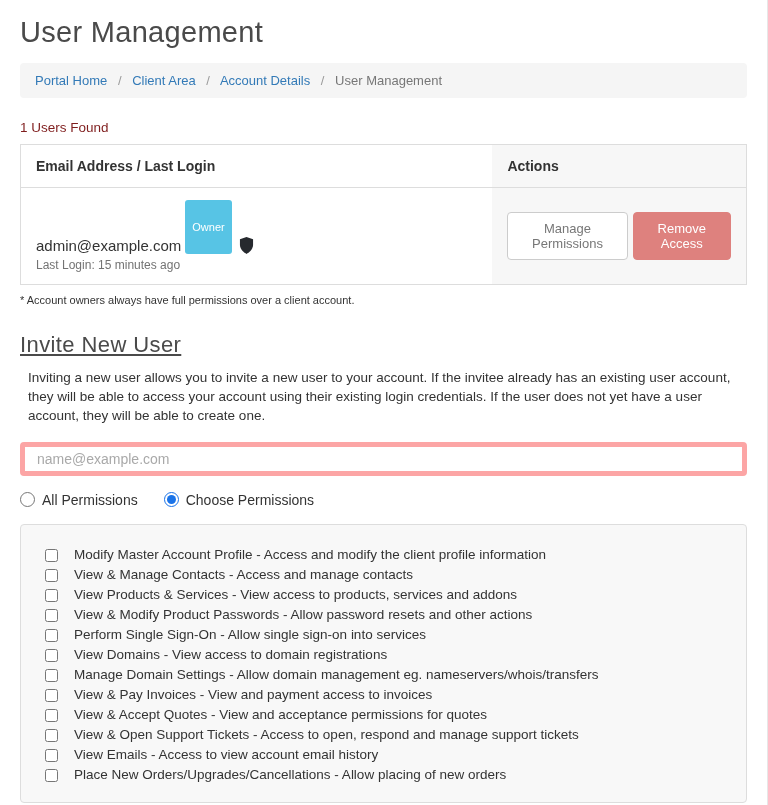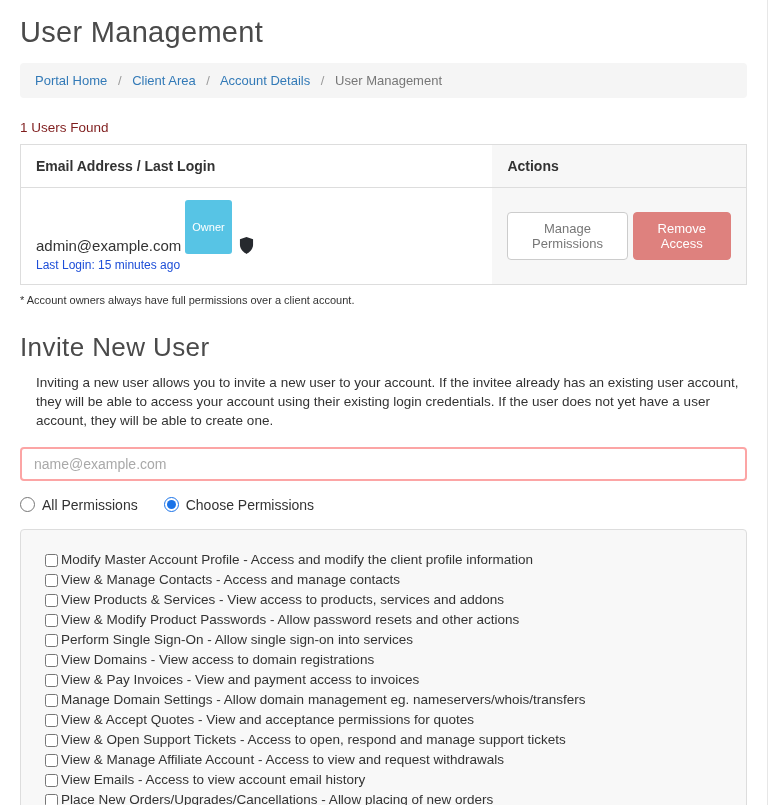--- a/index.html
+++ b/index.html
@@ -60,53 +60,54 @@
   .email-line { font-size: 15px; color: #333; display: flex; align-items: flex-end; }
   .badge-owner {
     background: #57c4e5;
     color: #fff;
     font-size: 11px;
     padding: 21px 7px;
     border-radius: 3px;
     margin-left: 4px;
   }
   .shield { margin-left: 7px; display: inline-flex; }
-  .last-login { font-size: 12px; color: #1d4ed8; margin-top: 4px; }
+  .last-login { font-size: 12px; color: #737373; margin-top: 4px; }
 
   .actions-cell { display: flex; align-items: center; gap: 5px; }
   .btn { border-radius: 4px; font-size: 13px; font-family: "Liberation Sans", sans-serif; cursor: pointer; }
   .btn-default {
     background: #fff;
     border: 1px solid #ccc;
     color: #777;
     padding: 8px 12px;
   }
   .btn-danger {
     background: #de817e;
     border: 1px solid #de817e;
     color: #fff;
     padding: 8px 12px;
   }
 
   .owner-note { font-size: 11px; color: #333; margin: 9px 0 0 0; }
 
   
   .invite-title {
-    font-size: 26px;
+    font-size: 22px;
     font-weight: 400;
     color: #4a4a4a;
     letter-spacing: 0.4px;
     margin: 26px 0 10px 0;
-  }
-  .invite-desc { font-size: 13.5px; line-height: 1.42; color: #333; margin: 0 0 17px 16px; }
+    text-decoration: underline;
+  }
+  .invite-desc { font-size: 13.5px; line-height: 1.42; color: #333; margin: 0 0 17px 8px; }
 
   .email-input {
     width: 100%;
     height: 34px;
-    border: 2px solid #fca5a5;
+    border: 5px solid #fca5a5;
     border-radius: 4px;
     padding: 6px 12px;
     font-size: 14px;
     color: #555;
     font-family: "Liberation Sans", sans-serif;
     outline: none;
   }
   .email-input::placeholder { color: #a9a9a9; }
 
   .radio-row {
@@ -125,21 +126,21 @@
     background: #f8f8f8;
     border: 1px solid #ddd;
     border-radius: 4px;
     padding: 23px 24px 20px 24px;
     margin-bottom: 18px;
   }
   .perm-list { list-style: none; margin: 0; padding: 0; }
   .perm-list li {
     display: flex;
     align-items: center;
-    gap: 3px;
+    gap: 16px;
     font-size: 13.5px;
     color: #333;
     margin-bottom: 6px;
     line-height: 14px;
   }
   .perm-list li:last-child { margin-bottom: 0; }
   .perm-list input { width: 13px; height: 13px; margin: 0; flex: 0 0 auto; }
 </style>
 </head>
 <body>
@@ -231,37 +232,33 @@
       <li>
           <input type="checkbox" style="">
           <span>Perform Single Sign-On - Allow single sign-on into services</span>
         </li>
       <li>
           <input type="checkbox" style="">
           <span>View Domains - View access to domain registrations</span>
         </li>
       <li>
           <input type="checkbox" style="">
+          <span>Manage Domain Settings - Allow domain management eg. nameservers/whois/transfers</span>
+        </li>
+      <li>
+          <input type="checkbox" style="">
           <span>View &amp; Pay Invoices - View and payment access to invoices</span>
         </li>
       <li>
           <input type="checkbox" style="">
-          <span>Manage Domain Settings - Allow domain management eg. nameservers/whois/transfers</span>
-        </li>
-      <li>
-          <input type="checkbox" style="">
           <span>View &amp; Accept Quotes - View and acceptance permissions for quotes</span>
         </li>
       <li>
           <input type="checkbox" style="">
           <span>View &amp; Open Support Tickets - Access to open, respond and manage support tickets</span>
-        </li>
-      <li>
-          <input type="checkbox" style="">
-          <span>View &amp; Manage Affiliate Account - Access to view and request withdrawals</span>
         </li>
       <li>
           <input type="checkbox" style="">
           <span>View Emails - Access to view account email history</span>
         </li>
       <li>
           <input type="checkbox" style="">
           <span>Place New Orders/Upgrades/Cancellations - Allow placing of new orders</span>
         </li>
     </ul>

